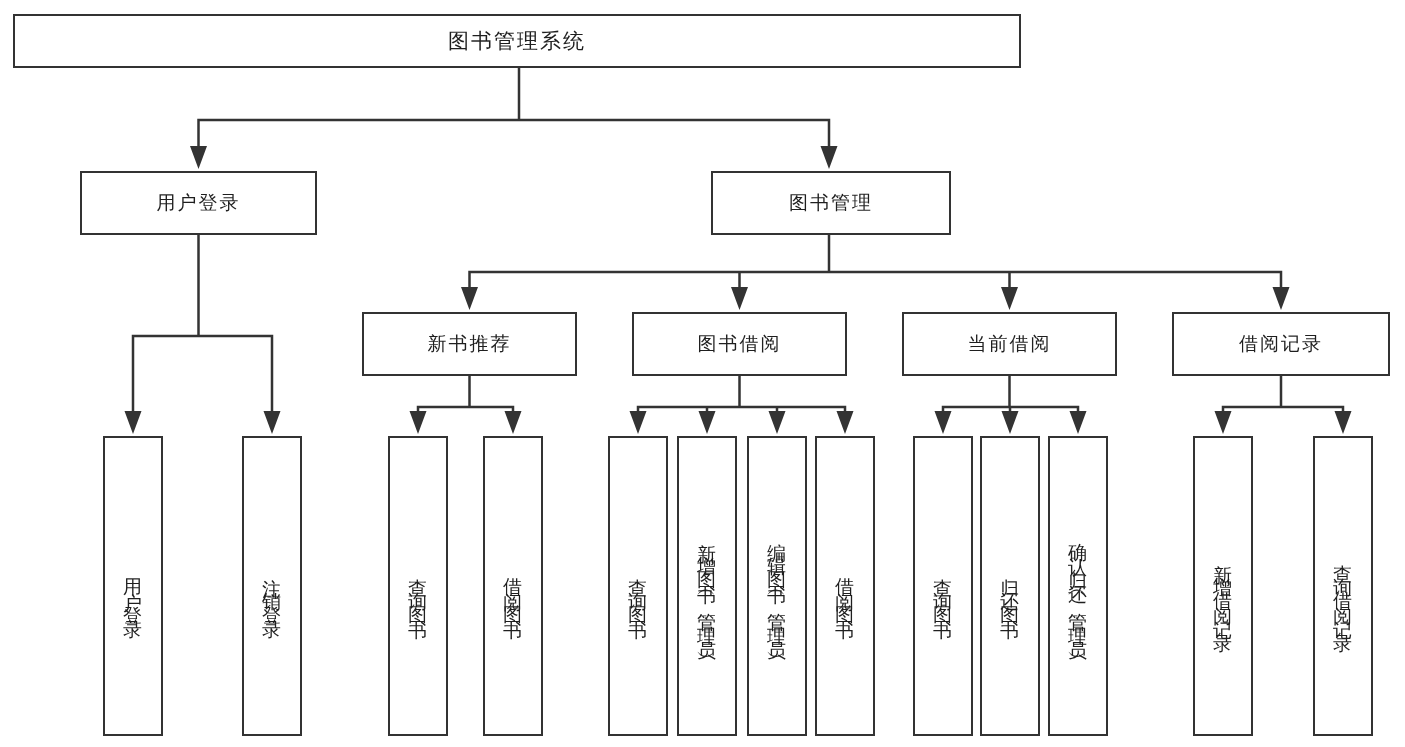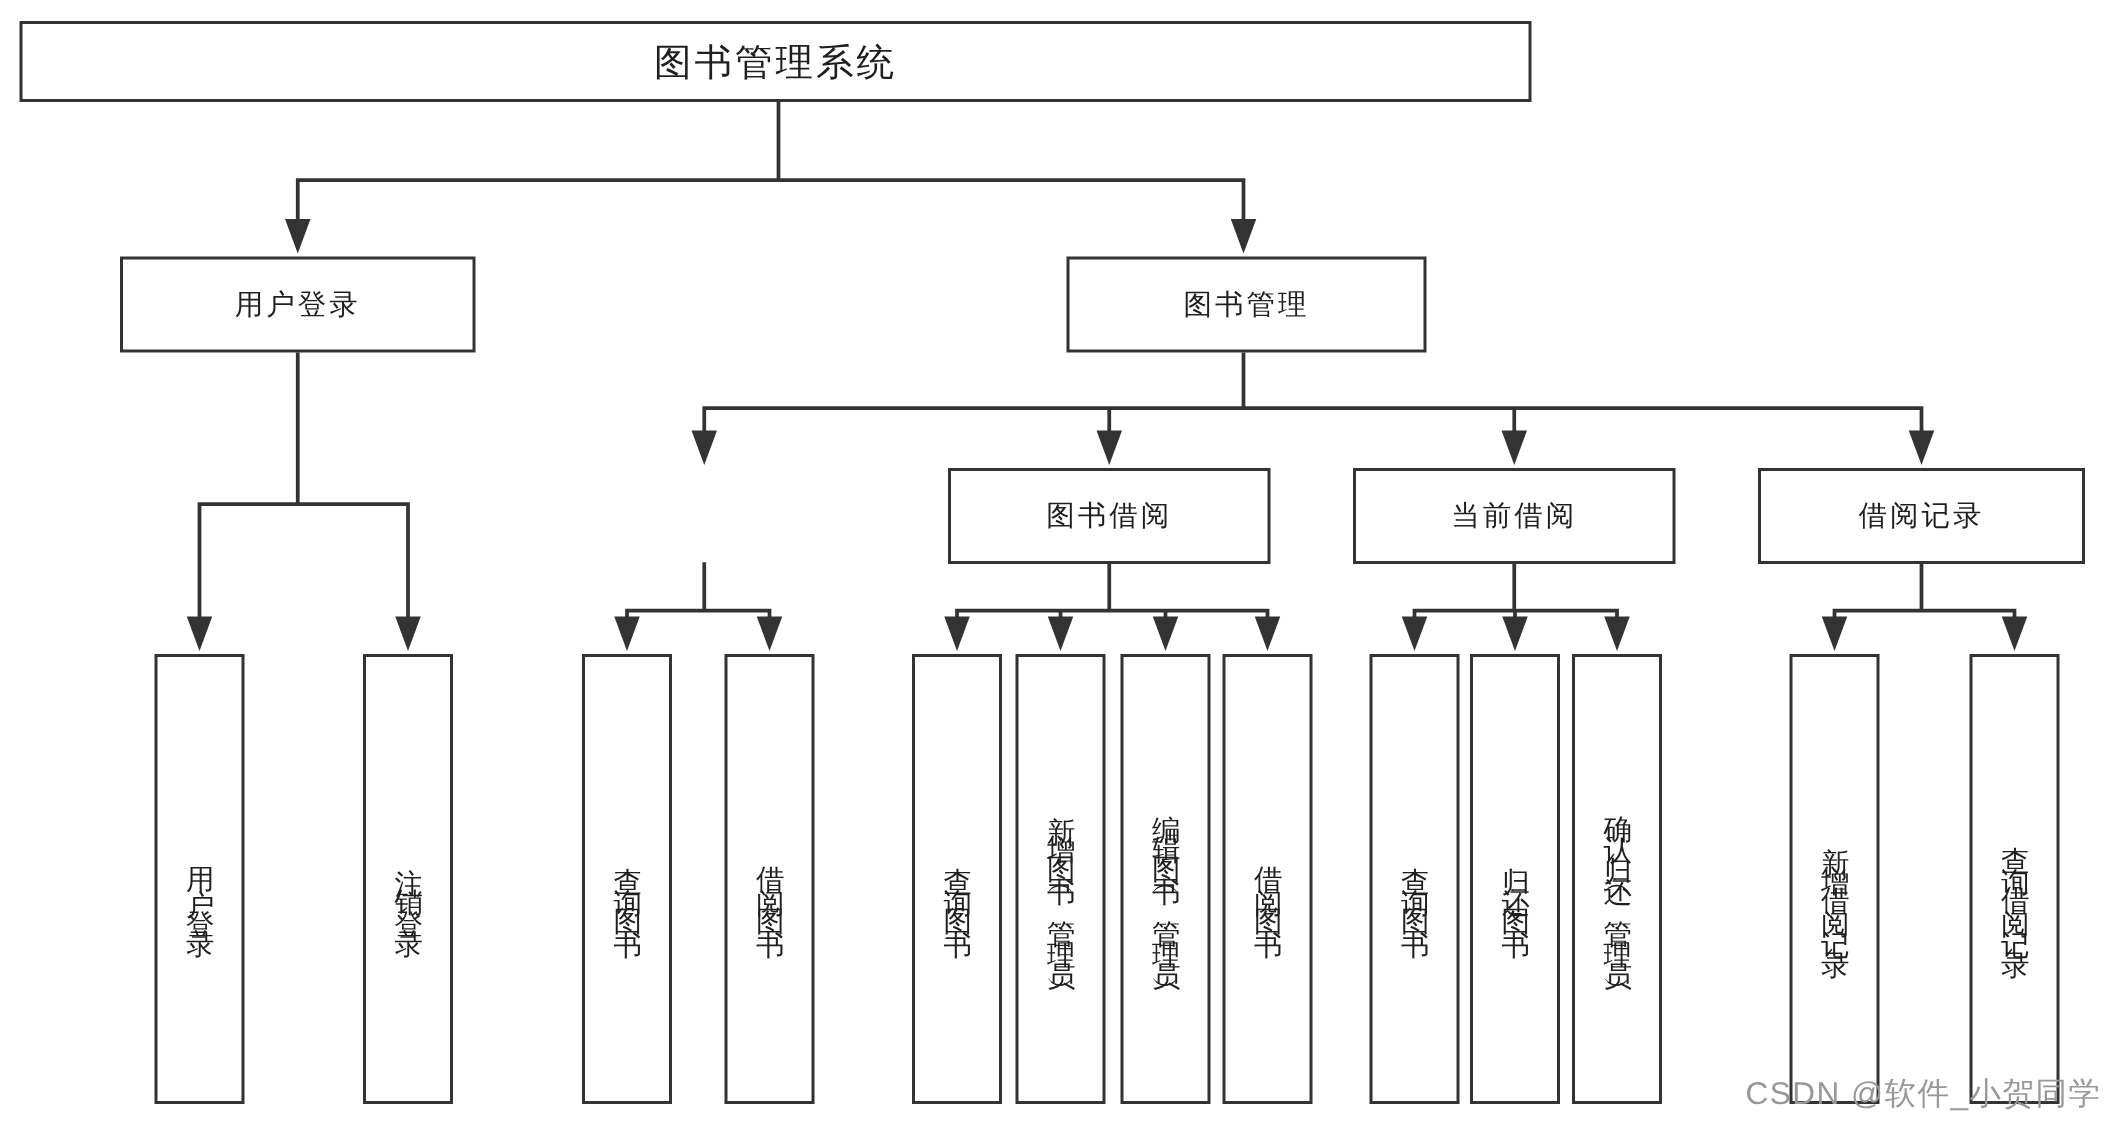--- a/index.html
+++ b/index.html
@@ -16,21 +16,21 @@
     box-sizing:border-box;
     border:2px solid #333333;
     background:#ffffff;
     color:#1f1f1f;
     display:flex;
     align-items:center;
     justify-content:center;
     z-index:2;
   }
   .h { font-size:19px; letter-spacing:2px; white-space:nowrap; }
-  .root-box { font-size:25px; }
+  .root-box { font-size:21px; }
   .v {
     writing-mode:vertical-rl;
     text-orientation:mixed;
     font-size:19px;
     letter-spacing:14px;
     line-height:1;
     padding-top:10px;
   }
   .watermark {
     position:absolute;
@@ -50,20 +50,21 @@
   <svg width="1405" height="747" viewBox="0 0 1405 747">
       <path d="M519 68 L519 120 M198.5 120 L829 120 M198.5 120 L198.5 153 M829 120 L829 153 M198.5 235 L198.5 336 M133 336 L272 336 M133 336 L133 418 M272 336 L272 418 M829 235 L829 272 M469.5 272 L1281 272 M469.5 272 L469.5 294 M739.5 272 L739.5 294 M1009.5 272 L1009.5 294 M1281 272 L1281 294 M469.5 376 L469.5 407 M418 407 L513 407 M418 407 L418 418 M513 407 L513 418 M739.5 376 L739.5 407 M638 407 L845 407 M638 407 L638 418 M707 407 L707 418 M777 407 L777 418 M845 407 L845 418 M1009.5 376 L1009.5 407 M943 407 L1078 407 M943 407 L943 418 M1010 407 L1010 418 M1078 407 L1078 418 M1281 376 L1281 407 M1223 407 L1343 407 M1223 407 L1223 418 M1343 407 L1343 418 " fill="none" stroke="#333333" stroke-width="2.5" stroke-linecap="square"></path>
       <path d="M190 146 L207 146 L198.5 169 Z M820.5 146 L837.5 146 L829 169 Z M124.5 411 L141.5 411 L133 434 Z M263.5 411 L280.5 411 L272 434 Z M461 287 L478 287 L469.5 310 Z M731 287 L748 287 L739.5 310 Z M1001 287 L1018 287 L1009.5 310 Z M1272.5 287 L1289.5 287 L1281 310 Z M409.5 411 L426.5 411 L418 434 Z M504.5 411 L521.5 411 L513 434 Z M629.5 411 L646.5 411 L638 434 Z M698.5 411 L715.5 411 L707 434 Z M768.5 411 L785.5 411 L777 434 Z M836.5 411 L853.5 411 L845 434 Z M934.5 411 L951.5 411 L943 434 Z M1001.5 411 L1018.5 411 L1010 434 Z M1069.5 411 L1086.5 411 L1078 434 Z M1214.5 411 L1231.5 411 L1223 434 Z M1334.5 411 L1351.5 411 L1343 434 Z " fill="#333333" stroke="none"></path>
     </svg>
 
   <div class="box h root-box" style="left:13px;top:14px;width:1008px;height:54px">图书管理系统</div>
 
   <div class="box h" style="left:80px;top:171px;width:237px;height:64px">用户登录</div>
   <div class="box h" style="left:711px;top:171px;width:240px;height:64px">图书管理</div>
 
+  <div class="box h" style="left:362px;top:312px;width:215px;height:64px">新书推荐</div>
   <div class="box h" style="left:902px;top:312px;width:215px;height:64px">当前借阅</div>
   <div class="box h" style="left:632px;top:312px;width:215px;height:64px">图书借阅</div>
   <div class="box h" style="left:1172px;top:312px;width:218px;height:64px">借阅记录</div>
 
   <div class="box v" style="left:103px;top:436px;width:60px;height:300px">用户登录</div>
   <div class="box v" style="left:242px;top:436px;width:60px;height:300px">注销登录</div>
 
   <div class="box v" style="left:388px;top:436px;width:60px;height:300px">查询图书</div>
   <div class="box v" style="left:483px;top:436px;width:60px;height:300px">借阅图书</div>
 
@@ -72,14 +73,13 @@
   <div class="box v" style="left:747px;top:436px;width:60px;height:300px">编辑图书（管理员）</div>
   <div class="box v" style="left:815px;top:436px;width:60px;height:300px">借阅图书</div>
 
   <div class="box v" style="left:913px;top:436px;width:60px;height:300px">查询图书</div>
   <div class="box v" style="left:980px;top:436px;width:60px;height:300px">归还图书</div>
   <div class="box v" style="left:1048px;top:436px;width:60px;height:300px">确认归还（管理员）</div>
 
   <div class="box v" style="left:1193px;top:436px;width:60px;height:300px">新增借阅记录</div>
   <div class="box v" style="left:1313px;top:436px;width:60px;height:300px">查询借阅记录</div>
 
-  <div class="watermark">CSDN @软件_小贺同学</div>
 </div>
 
 </body></html>

